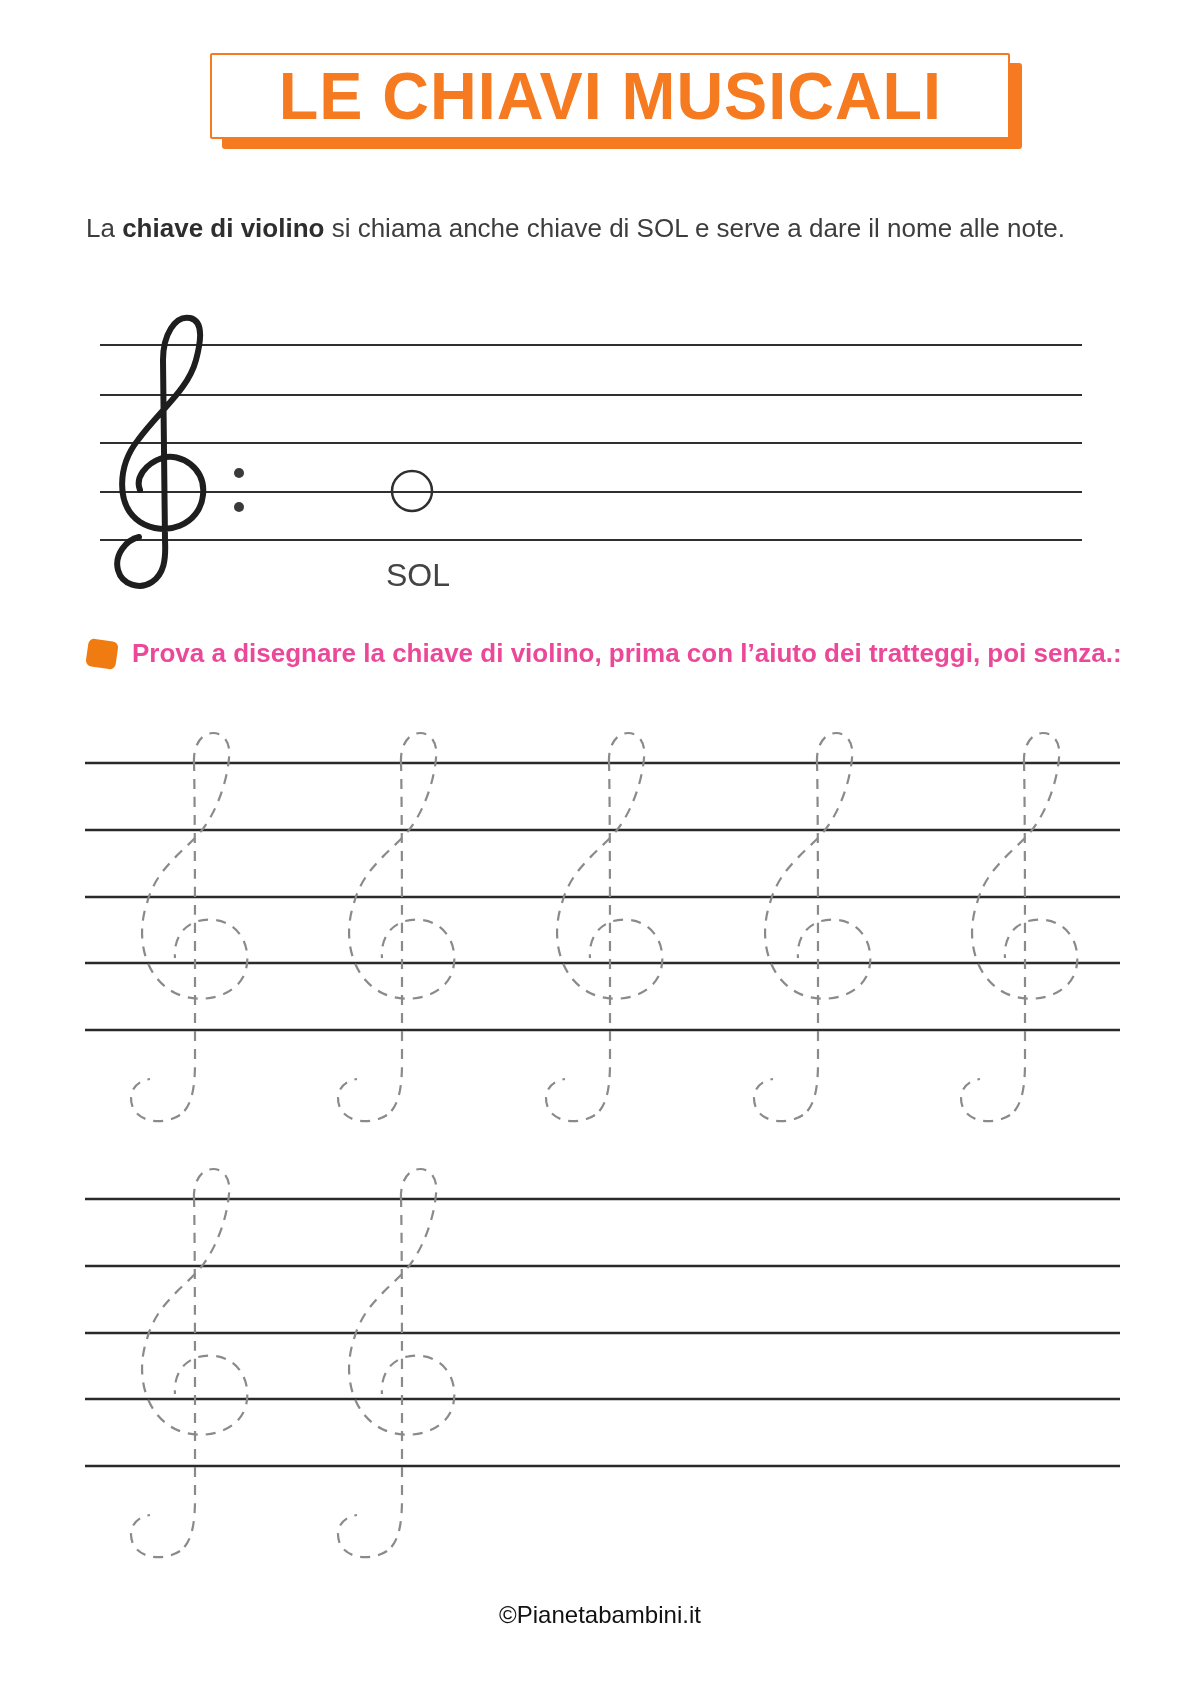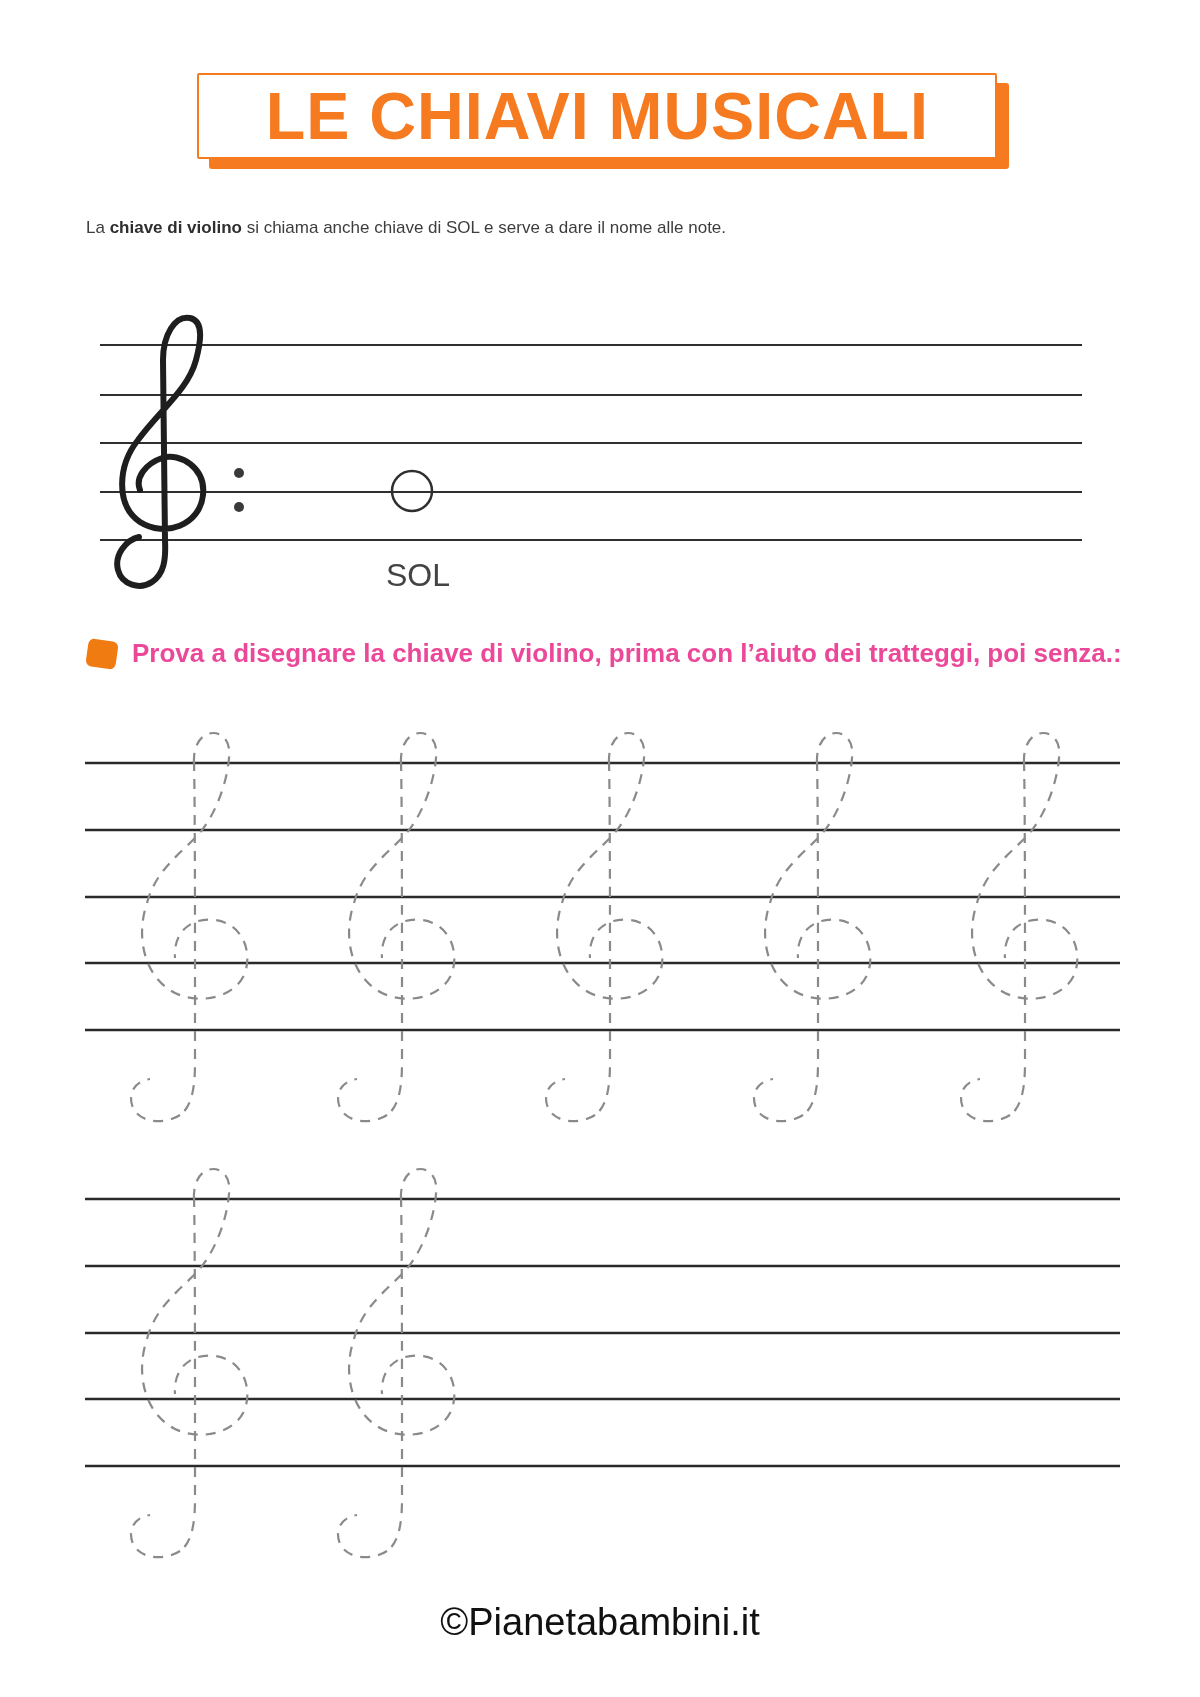--- a/index.html
+++ b/index.html
@@ -1,34 +1,34 @@
 <!DOCTYPE html>
 <html><head>
 <meta charset="utf-8">
 <style>
   html, body { margin: 0; padding: 0; background: #ffffff; }
   body { width: 1200px; height: 1697px; position: relative; overflow: hidden;
          font-family: "DejaVu Sans", "Liberation Sans", sans-serif; color: #3a3a3a; }
-  .title-wrap { position: absolute; left: 197px; top: 53px; width: 800px; height: 86px; margin-top: 20px; }
+  .title-wrap { position: absolute; left: 210px; top: 53px; width: 800px; height: 86px; }
   .title-shadow { position: absolute; left: 12px; top: 10px; width: 800px; height: 86px;
                   background: #f57a20; border-radius: 3px; }
   .title-box { position: absolute; left: 0; top: 0; width: 796px; height: 82px;
                background: #ffffff; border: 2px solid #f57a20; border-radius: 2px;
                display: flex; align-items: center; justify-content: center; }
   .title-text { font-family: "Liberation Sans", sans-serif; font-weight: bold; font-size: 66px;
                 letter-spacing: 1px; color: #f57a20; transform: scaleX(0.98); }
-  .intro { position: absolute; left: 86px; top: 211px; width: 980px; font-size: 17px;
+  .intro { position: absolute; left: 86px; top: 211px; width: 980px; font-size: 26px;
            line-height: 34px; color: #3d3d3d; font-family: "Liberation Sans", sans-serif; }
   .intro b { font-weight: bold; color: #2e2e2e; }
   .instr { position: absolute; left: 132px; top: 636px; width: 1000px; font-size: 26px;
            line-height: 34px; font-weight: bold; color: #ec4899; font-family: "Liberation Sans", sans-serif; }
   .bullet { position: absolute; left: 87px; top: 640px; width: 30px; height: 28px;
             background: #f07b10; border-radius: 6px; transform: rotate(8deg); }
   .footer { position: absolute; left: 0; width: 1200px; top: 1601px; text-align: center;
-            font-size: 38px; color: #111; font-family: "Liberation Sans", sans-serif; }
+            font-size: 24px; color: #111; font-family: "Liberation Sans", sans-serif; }
   svg.layer { position: absolute; left: 0; top: 0; }
   .sol-label { position: absolute; font-size: 32px; color: #444; font-family: "Liberation Sans", sans-serif; }
 </style>
 </head>
 <body>
 
 <div class="title-wrap">
   <div class="title-shadow"></div>
   <div class="title-box">
     <span class="title-text">LE CHIAVI MUSICALI</span>

